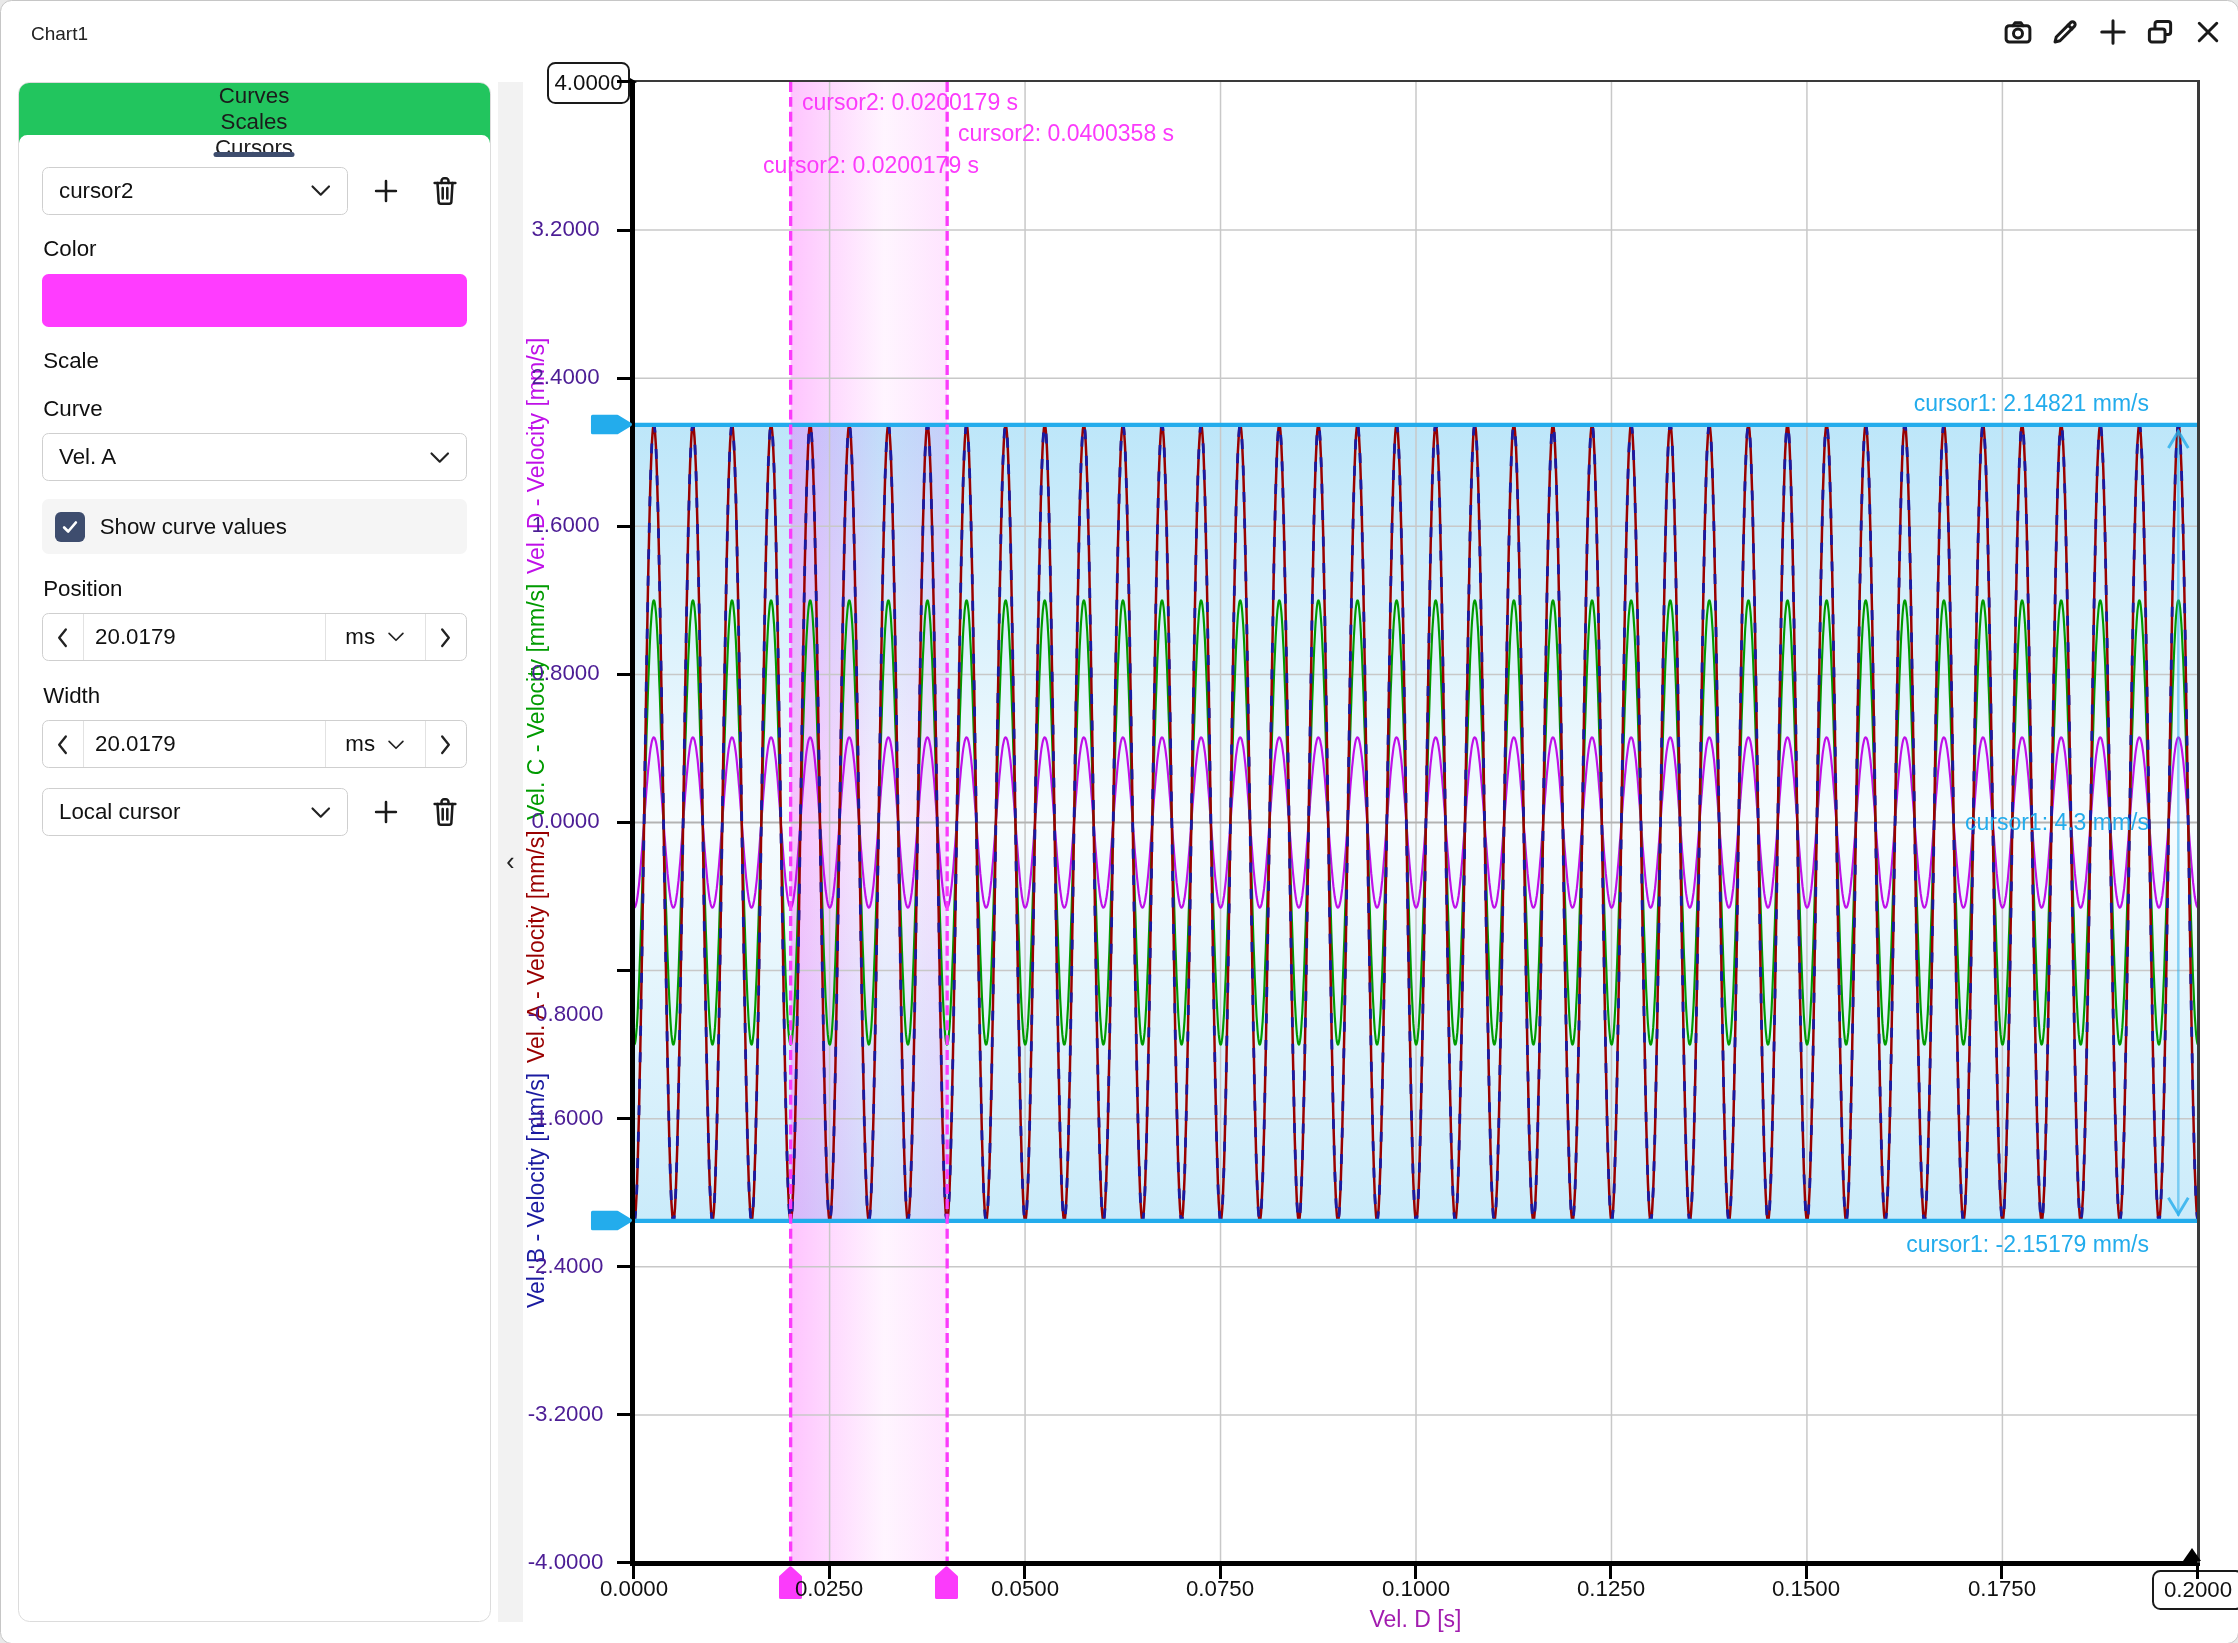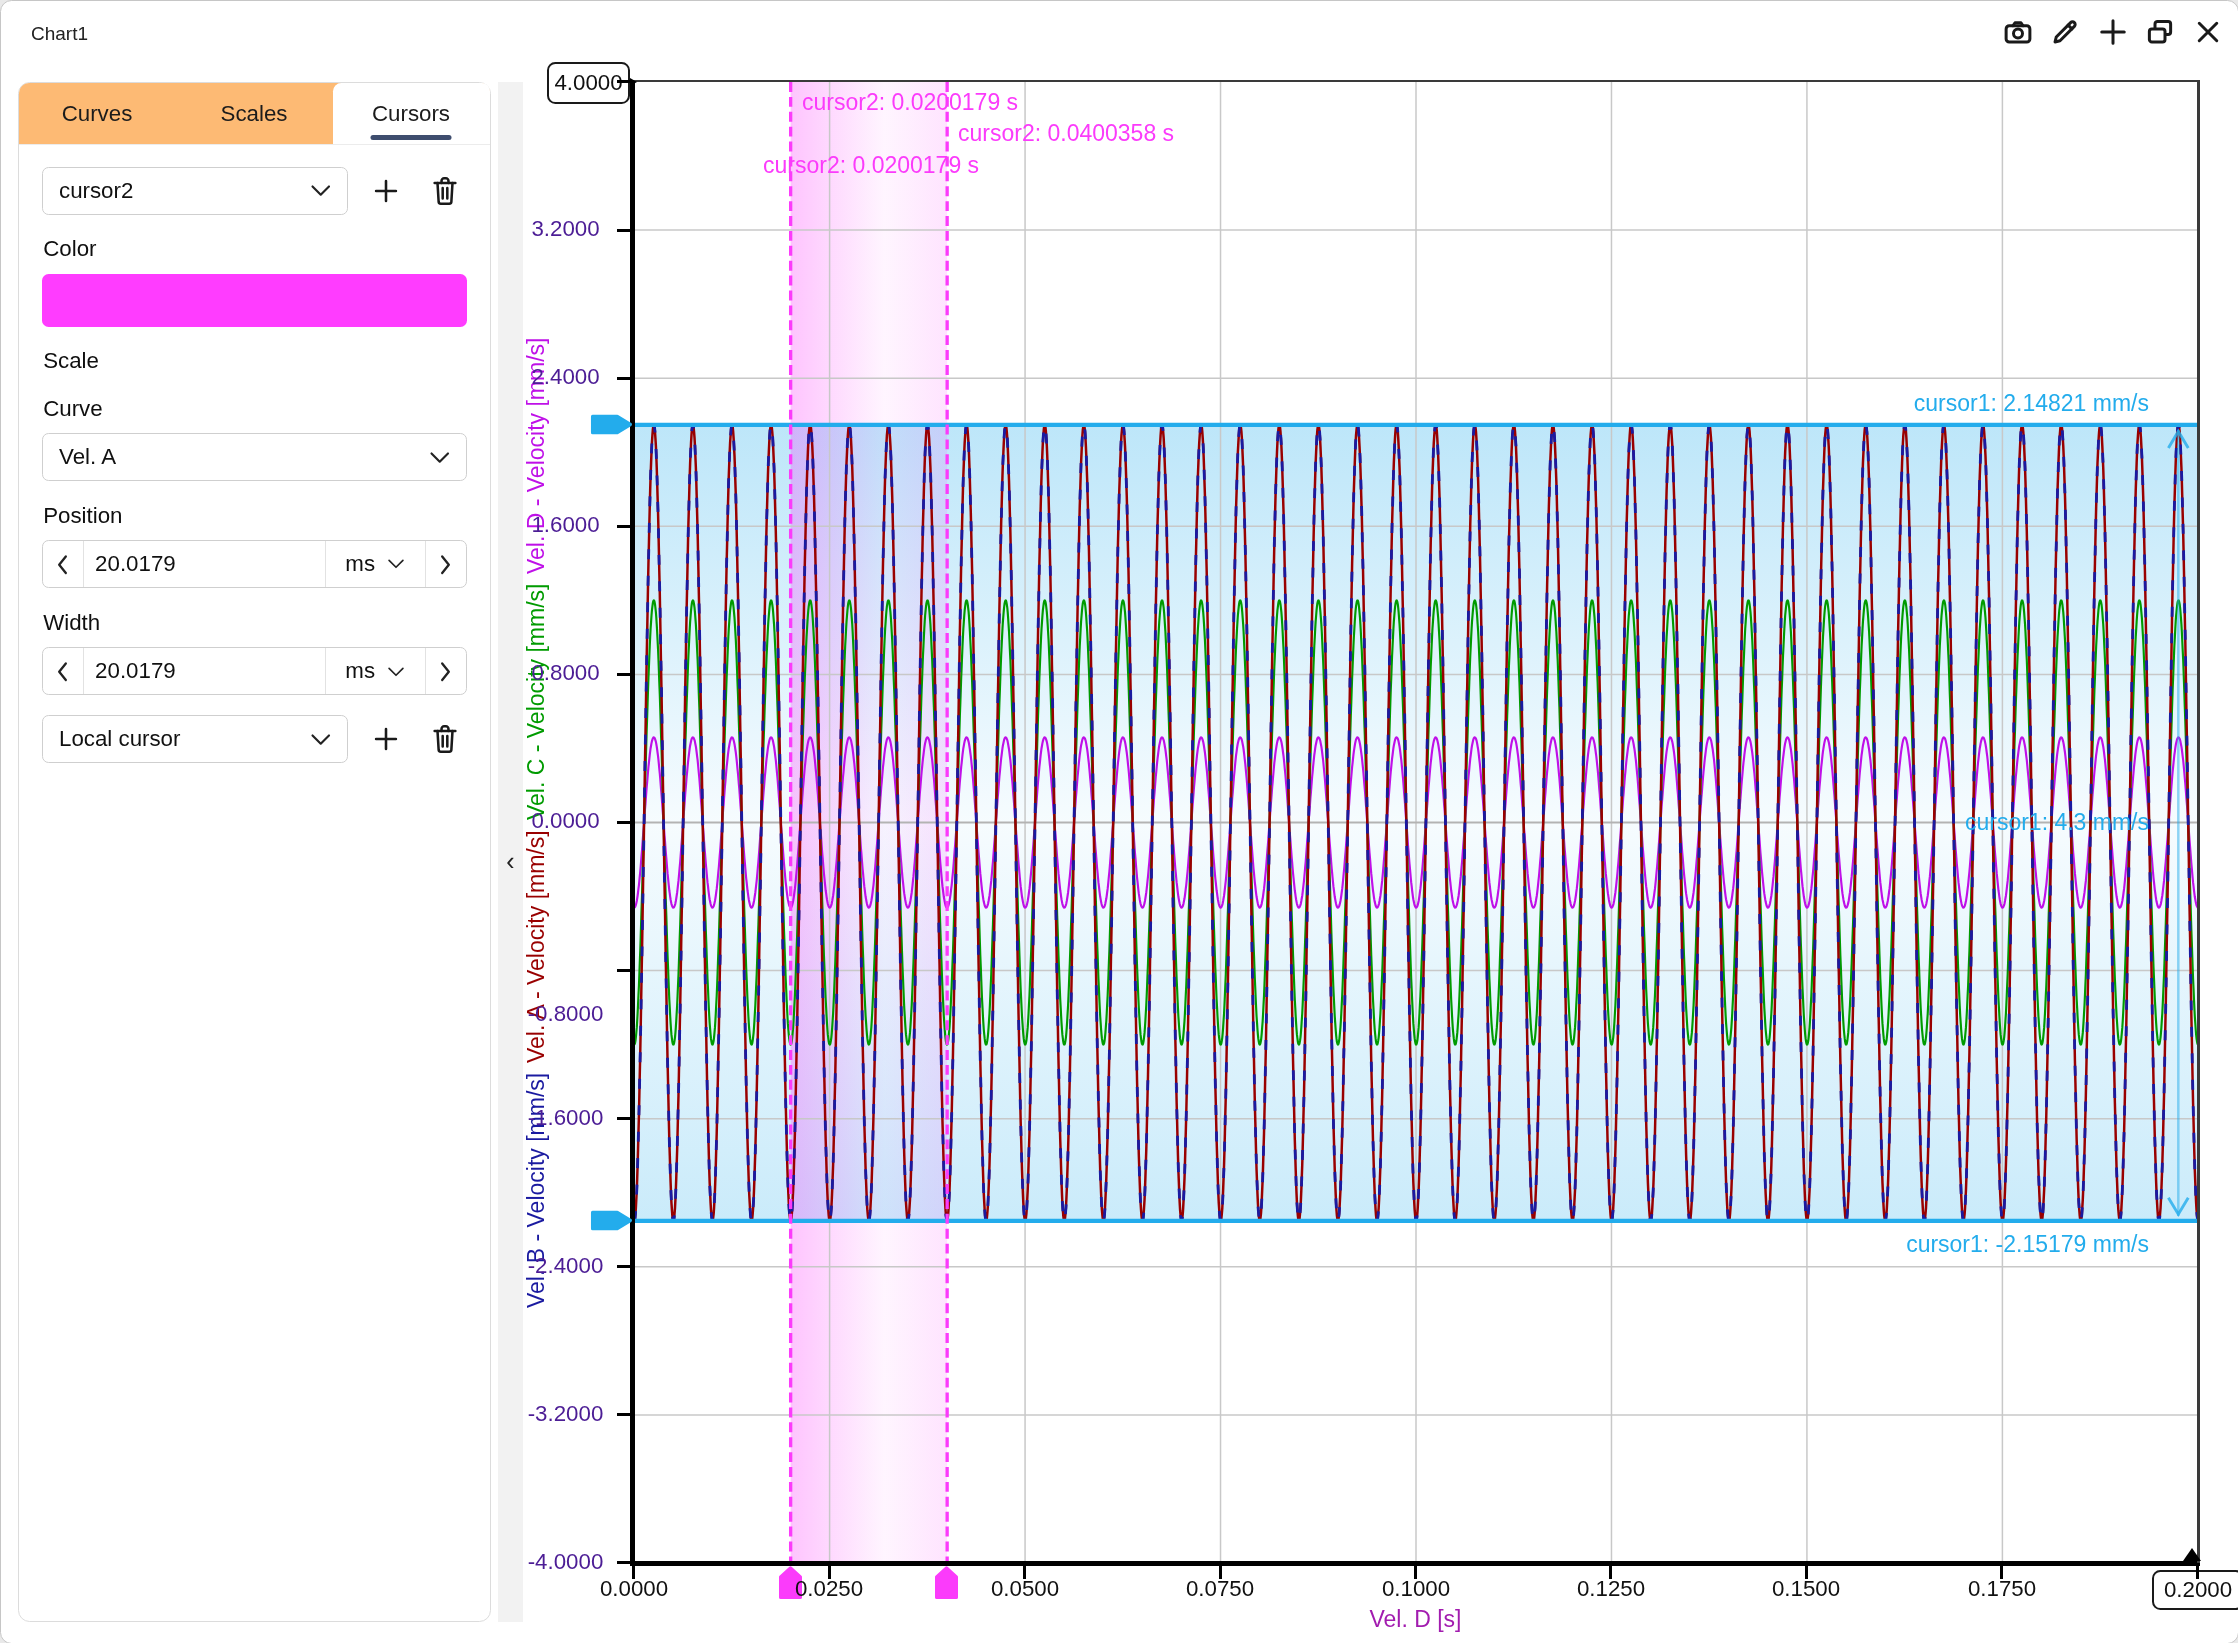--- a/index.html
+++ b/index.html
@@ -5,21 +5,21 @@
   html,body{margin:0;padding:0;background:#e9e9e9;}
   .stage{position:relative;width:2239px;height:1644px;font-family:"Liberation Sans","DejaVu Sans",sans-serif;color:#111;}
   .window{position:absolute;inset:0;background:#fff;border:1.7px solid #c6c6c6;border-radius:11.6px;box-sizing:border-box;overflow:hidden;}
   .win-title{position:absolute;left:30px;top:21.5px;font-size:19px;color:#222;}
   .toolbar{position:absolute;top:15px;right:15px;display:flex;gap:16.5px;}
   .tool-btn{width:31px;height:31px;display:flex;align-items:center;justify-content:center;cursor:pointer;}
   .tool-btn svg{stroke:#1a1a1a;fill:none;stroke-width:2.4;stroke-linecap:round;stroke-linejoin:round;}
 
   
   .sidebar{position:absolute;left:16.5px;top:81px;width:473px;height:1540px;border:1.7px solid #dcdcdc;border-radius:11.6px;background:#fff;box-sizing:border-box;}
-  .tabbar{display:flex;height:61px;background:#fdba74;border-radius:10px 10px 0 0;border-bottom:0.8px solid #ececec;}
+  .tabbar{display:flex;height:61px;background:#22c55e;border-radius:10px 10px 0 0;border-bottom:0.8px solid #ececec;flex-direction:column;}
   .tab{flex:1;position:relative;display:flex;align-items:center;justify-content:center;font-size:22.3px;color:#1b1b1b;cursor:pointer;}
   .tab.active{background:#fff;border-radius:8.3px 8.3px 0 0;}
   .tab .underline{position:absolute;bottom:4.1px;left:50%;transform:translateX(-50%);width:81px;height:5px;border-radius:2.5px;}
   .side-content{padding:21.5px 23px 0 23px;}
   .row{display:flex;align-items:center;gap:16.5px;}
   .select{height:48px;border:1.7px solid #cfcfcf;border-radius:6.6px;background:#fff;display:flex;align-items:center;justify-content:space-between;padding:0 15px 0 16.5px;font-size:22.3px;box-sizing:border-box;cursor:pointer;}
   .select svg{stroke:#222;fill:none;stroke-width:2.6;stroke-linecap:round;stroke-linejoin:round;}
   .grow{flex:1;}
   .icon-btn{width:43px;height:43px;display:flex;align-items:center;justify-content:center;cursor:pointer;}
   .icon-btn svg{stroke:#1a1a1a;fill:none;stroke-width:2.2;stroke-linecap:round;stroke-linejoin:round;}
@@ -137,20 +137,28 @@
         <div class="field-label">Scale</div>
 
         <div class="field-label">Curve</div>
         <div class="select">
           <span>Vel. A</span>
           <svg width="21.5" height="13.2" viewBox="0 0 26 16">
               <polyline points="3,3 13,13 23,3"></polyline>
             </svg>
         </div>
 
+        <div class="check-row">
+          <span class="checkbox" id="show-values-checkbox" style="background: rgb(62, 77, 110);">
+            <svg width="18" height="18" viewBox="0 0 20 20">
+                <polyline points="3.5,10.5 8,15 16.5,5"></polyline>
+              </svg>
+          </span>
+          <span class="check-label">Show curve values</span>
+        </div>
 
         <div class="field-label">Position</div>
         <div class="stepper">
           <span class="step-btn">
             <svg width="15" height="21.5" viewBox="0 0 18 26">
                 <polyline points="13,3 5,13 13,23"></polyline>
               </svg>
           </span>
           <span class="step-value">20.0179</span>
           <span class="step-unit">

